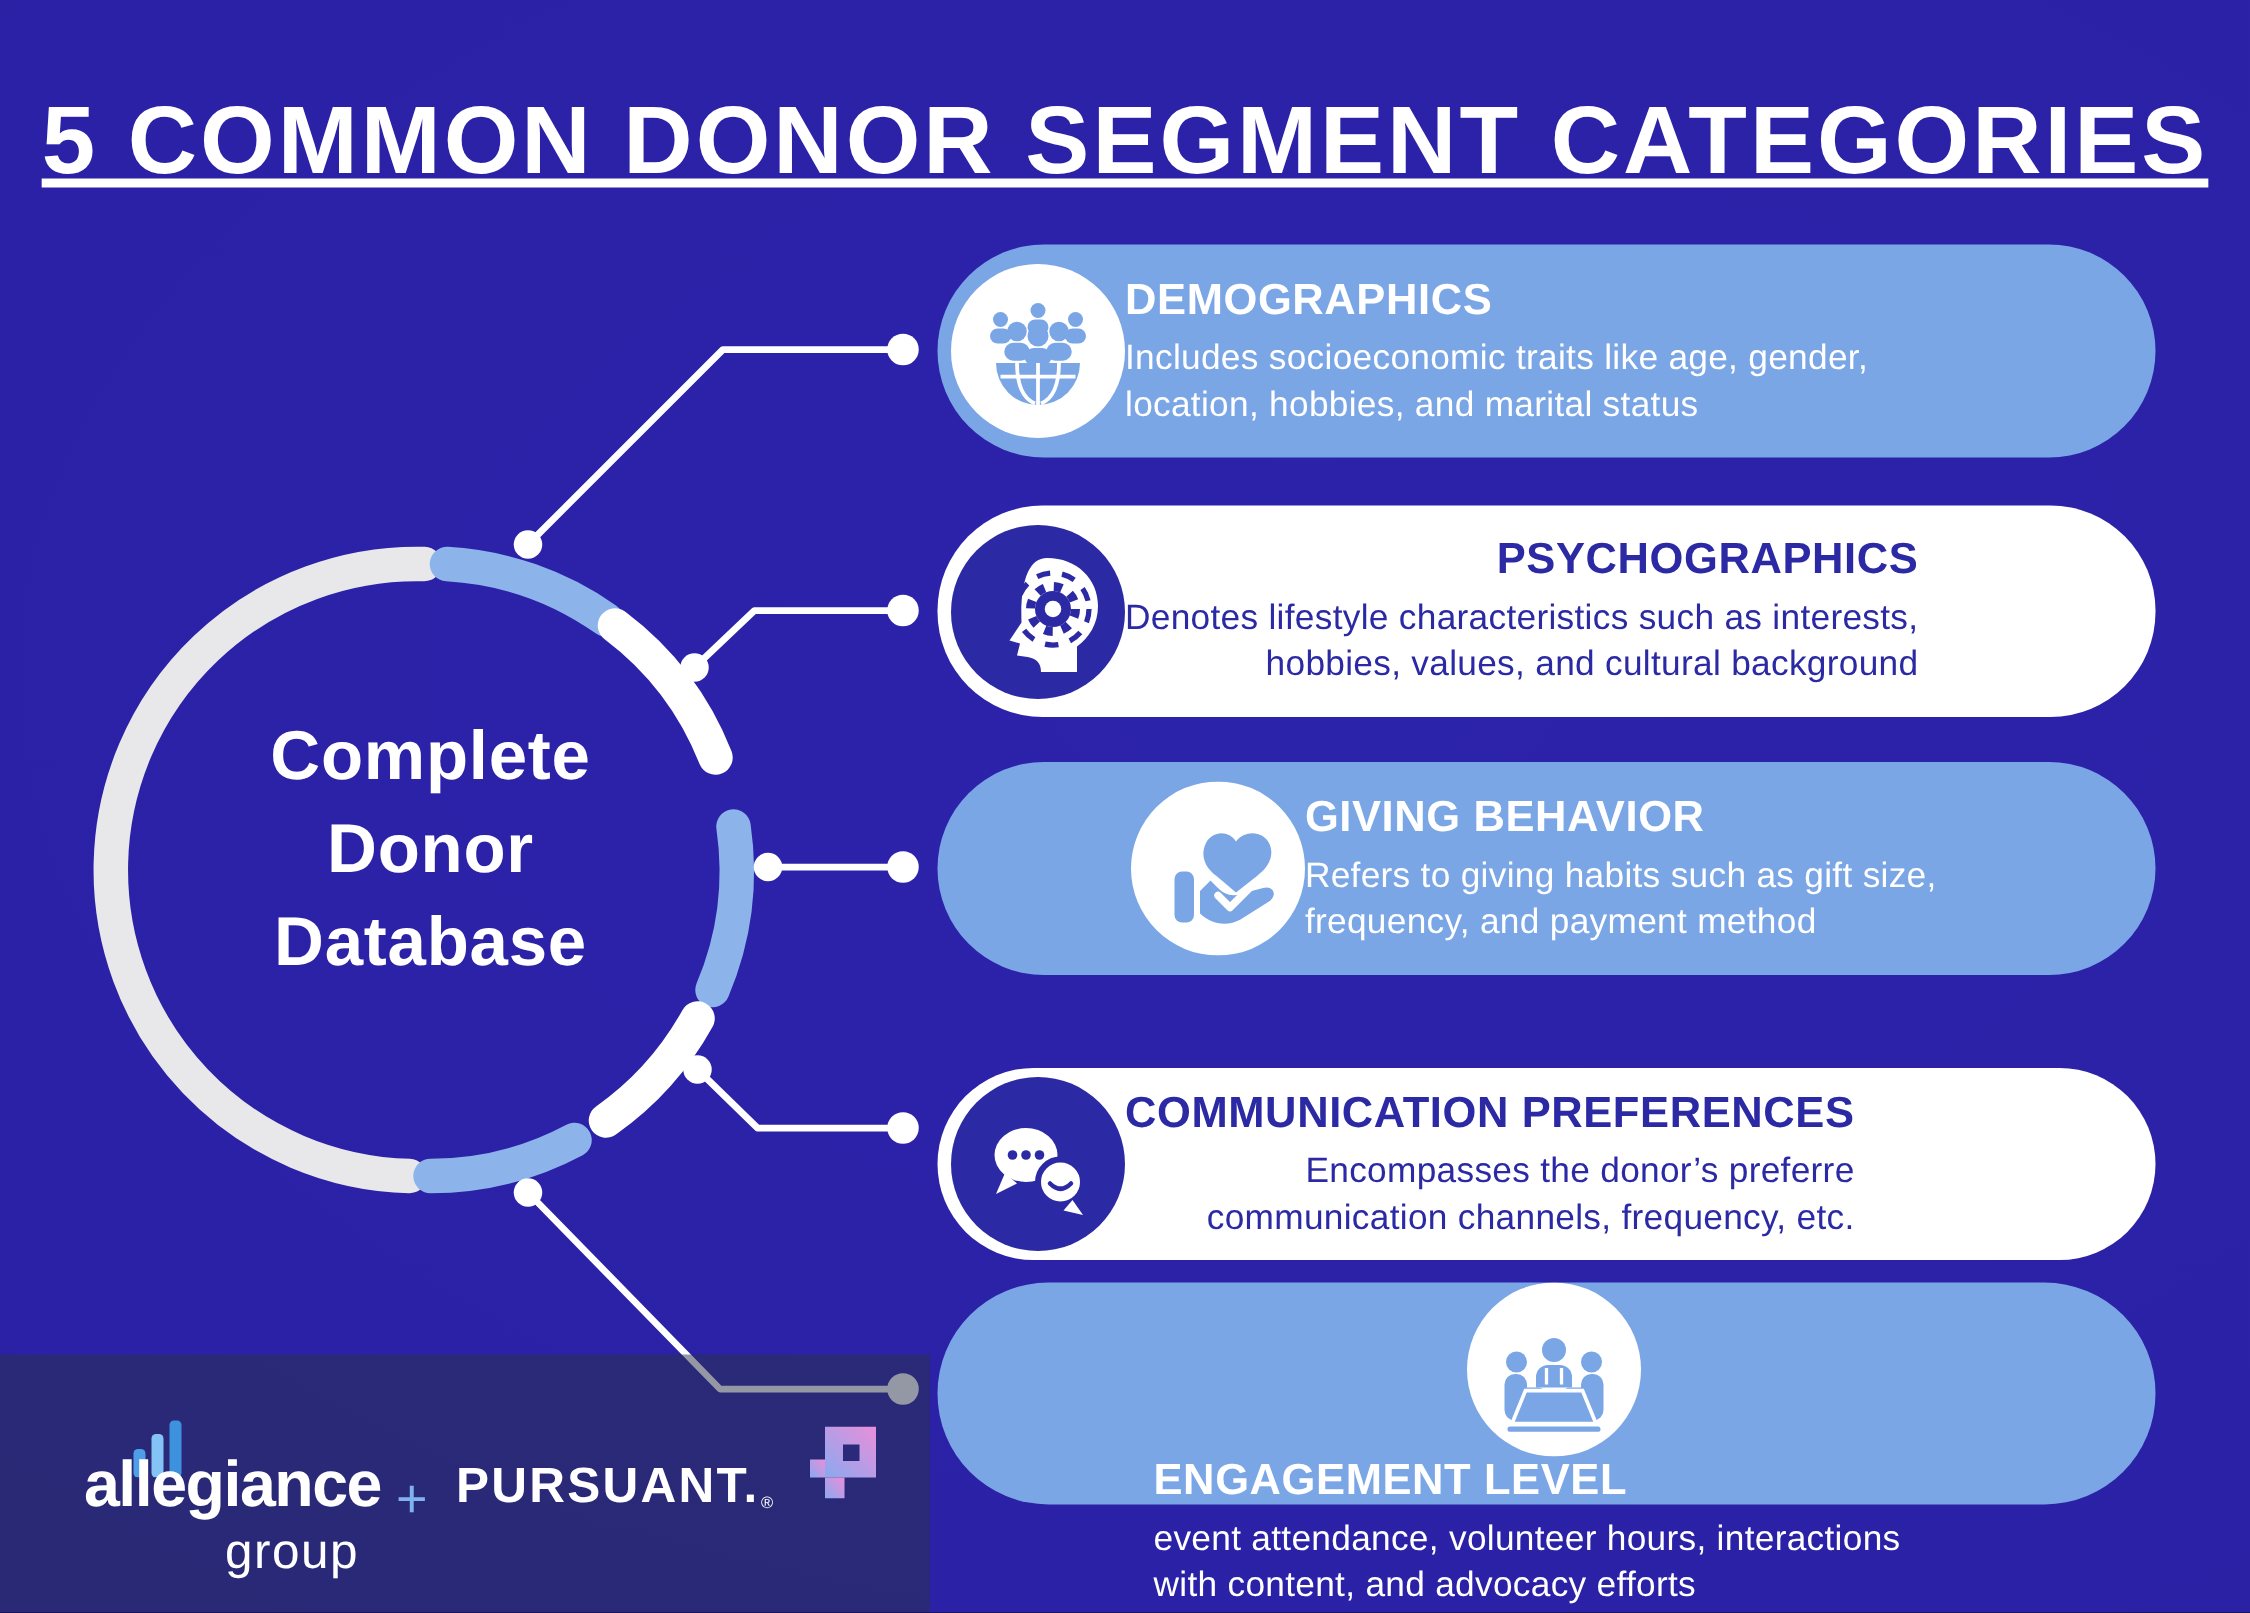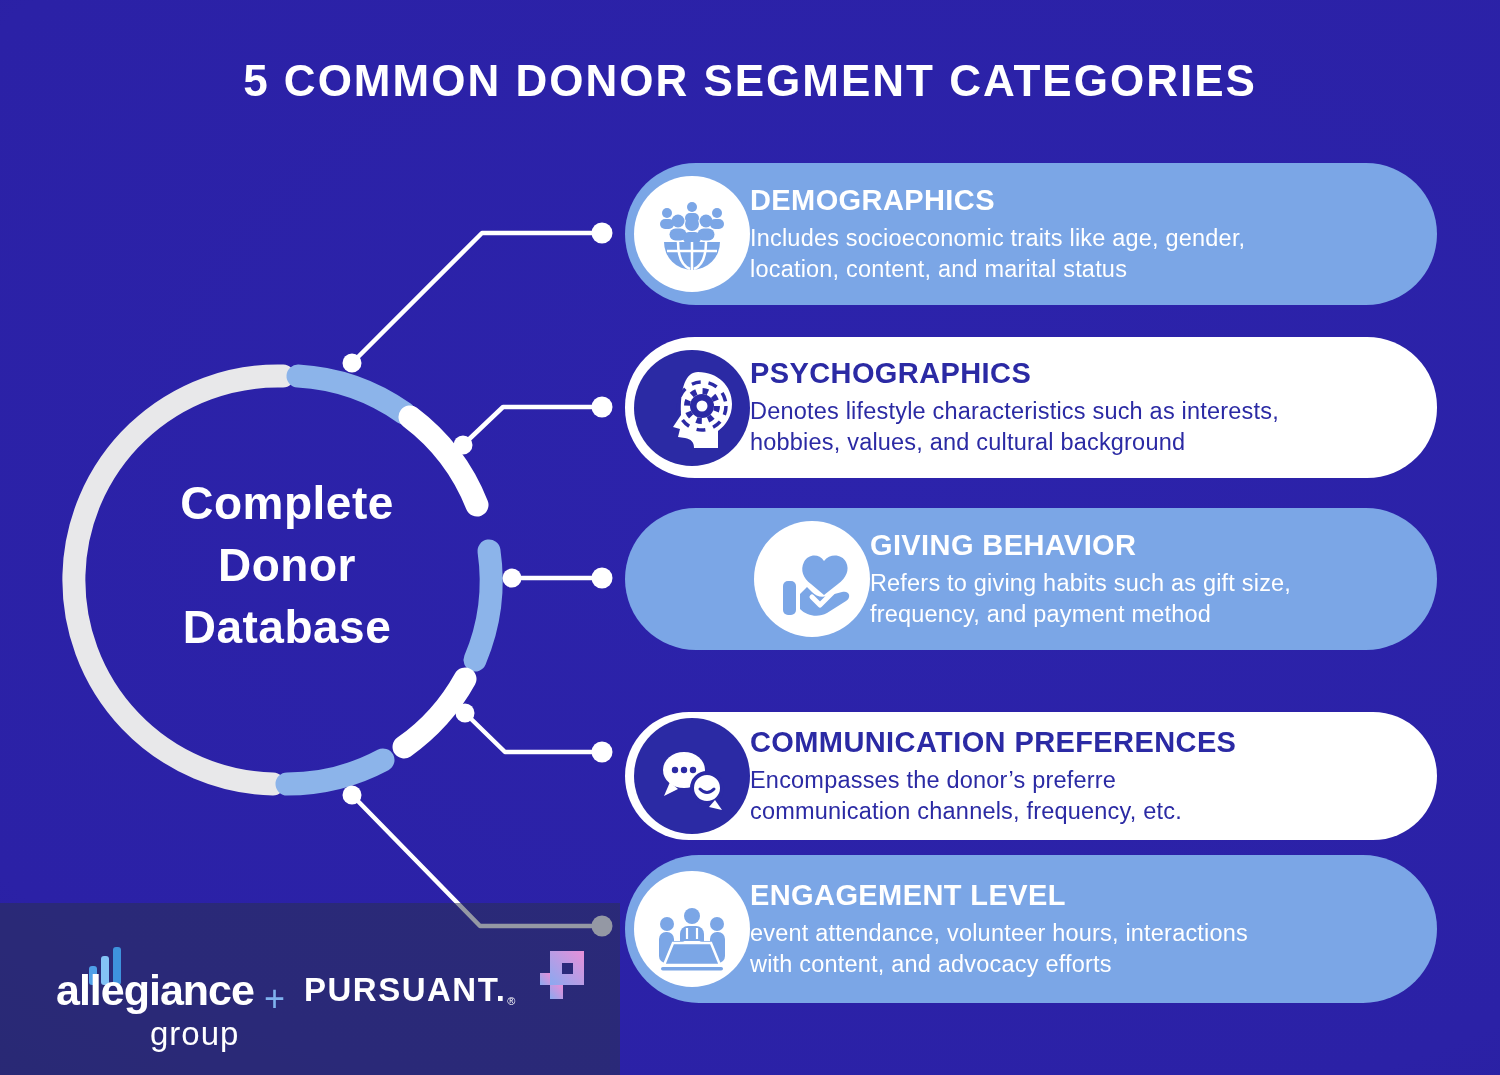--- a/index.html
+++ b/index.html
@@ -3,31 +3,31 @@
 <meta charset="utf-8">
 <style>
   html,body{margin:0;padding:0;background:#14124a;}
   .stage{
     position:relative;width:1500px;height:1075px;overflow:hidden;
     font-family:"Liberation Sans","DejaVu Sans",sans-serif;
     background:radial-gradient(140% 125% at 58% 42%, #2c23ab 0%, #2b21a6 52%, #201b8a 100%);
   }
   .title{
     position:absolute;left:0;top:56px;width:100%;text-align:center;
-    font-size:44px;font-weight:800;letter-spacing:2px;color:#ffffff;white-space:nowrap;
+    font-size:64px;font-weight:800;letter-spacing:2px;color:#ffffff;white-space:nowrap;text-decoration:underline;
   }
   .overlay-svg{position:absolute;left:0;top:0;width:1500px;height:1075px;}
   .hub-label{
     position:absolute;left:87px;top:472px;width:400px;text-align:center;
     color:#ffffff;font-size:46px;font-weight:700;line-height:62px;letter-spacing:.5px;
   }
   
   .card{position:absolute;left:625px;width:812px;display:flex;align-items:center;}
   .card.light-blue{background:#7ba6e6;}
-  .card.white{background:#ffffff;}
+  .card.white{background:#ffffff;text-align:right;}
   .card .ic{width:116px;height:116px;margin-left:9px;flex:none;}
   .card .txt{margin-right:26px;}
   .card .heading{font-size:29px;font-weight:800;letter-spacing:.4px;margin:0 0 6px 0;}
   .card .body{font-size:23.5px;line-height:31px;letter-spacing:.2px;}
   .card.light-blue .heading,.card.light-blue .body{color:#ffffff;}
   .card.white .heading,.card.white .body{color:#2b2aa4;}
   
   .band{position:absolute;left:0;top:903px;width:620px;height:172px;background:rgba(42,50,74,0.5);}
   .alleg{position:absolute;left:56px;top:63px;font-size:43px;font-weight:700;letter-spacing:-1px;color:#fff;}
   .alleg-sub{position:absolute;left:150px;top:112px;font-size:33px;font-weight:400;color:#fff;letter-spacing:1px;}
@@ -102,21 +102,21 @@
         <path d="M33 75 h50"></path>
         <path d="M58 66 v28"></path>
         <path d="M44 66 q0 22 12 27"></path>
         <path d="M72 66 q0 22 -12 27"></path>
       </g>
     </svg>
     <div class="txt">
       <div class="heading">DEMOGRAPHICS</div>
       <div class="body">
           <div>Includes socioeconomic traits like age, gender,</div>
-          <div>location, content, and marital status</div>
+          <div>location, hobbies, and marital status</div>
         </div>
     </div>
   </div>
 
   <div class="card white" style="top:337px;height:141px;border-radius:70px;">
     <svg class="ic" viewBox="0 0 116 116">
       <circle cx="58" cy="58" r="58" fill="#2b2aa4"></circle>
       <path fill="#ffffff" d="M64 22 c20 0 34 14 34 32 0 12 -6 21 -14 27 l0 17 h-24 c0 -6 -3 -9 -9 -10 l-7 -1 2 -8 -7 -2 8 -12 c-1 -28 5 -43 17 -43 z"></path>
       <circle cx="68" cy="56" r="12" fill="#2b2aa4"></circle>
       <circle cx="68" cy="56" r="15" fill="none" stroke="#2b2aa4" stroke-width="6" stroke-dasharray="5.5 6.3"></circle>
@@ -165,21 +165,21 @@
     </svg>
     <div class="txt">
       <div class="heading">COMMUNICATION PREFERENCES</div>
       <div class="body">
           <div>Encompasses the donor’s preferre</div>
           <div>communication channels, frequency, etc.</div>
         </div>
     </div>
   </div>
 
-  <div class="card light-blue" style="top:855px;height:148px;border-radius:74px;">
+  <div class="card light-blue" style="top:855px;height:148px;border-radius:74px;flex-direction:column;">
     <svg class="ic" viewBox="0 0 116 116">
       <circle cx="58" cy="58" r="58" fill="#ffffff"></circle>
       <g fill="#7ba6e6">
         <circle cx="58" cy="45" r="8"></circle>
         <path d="M46 70 v-7 a8 8 0 0 1 8 -8 h8 a8 8 0 0 1 8 8 v7 z"></path>
         <circle cx="33" cy="53" r="7"></circle>
         <rect x="25" y="61" width="15" height="31" rx="7"></rect>
         <rect x="35" y="70" width="16" height="6" rx="3"></rect>
         <circle cx="83" cy="53" r="7"></circle>
         <rect x="76" y="61" width="15" height="31" rx="7"></rect>

